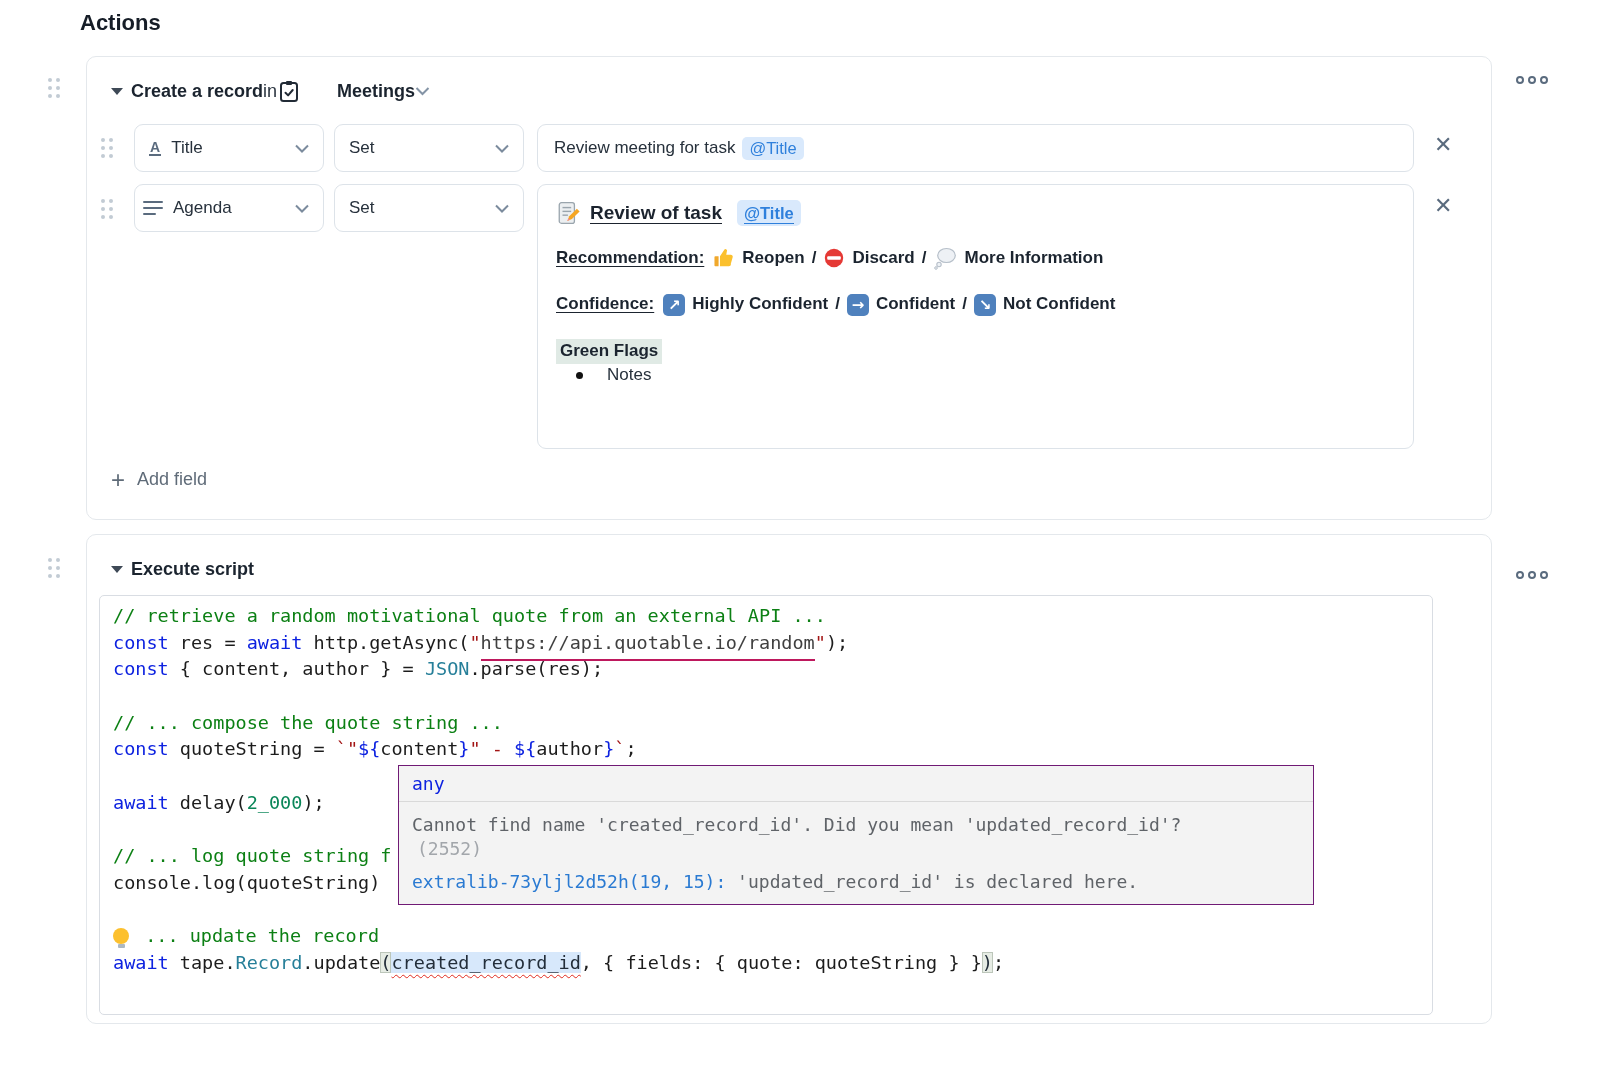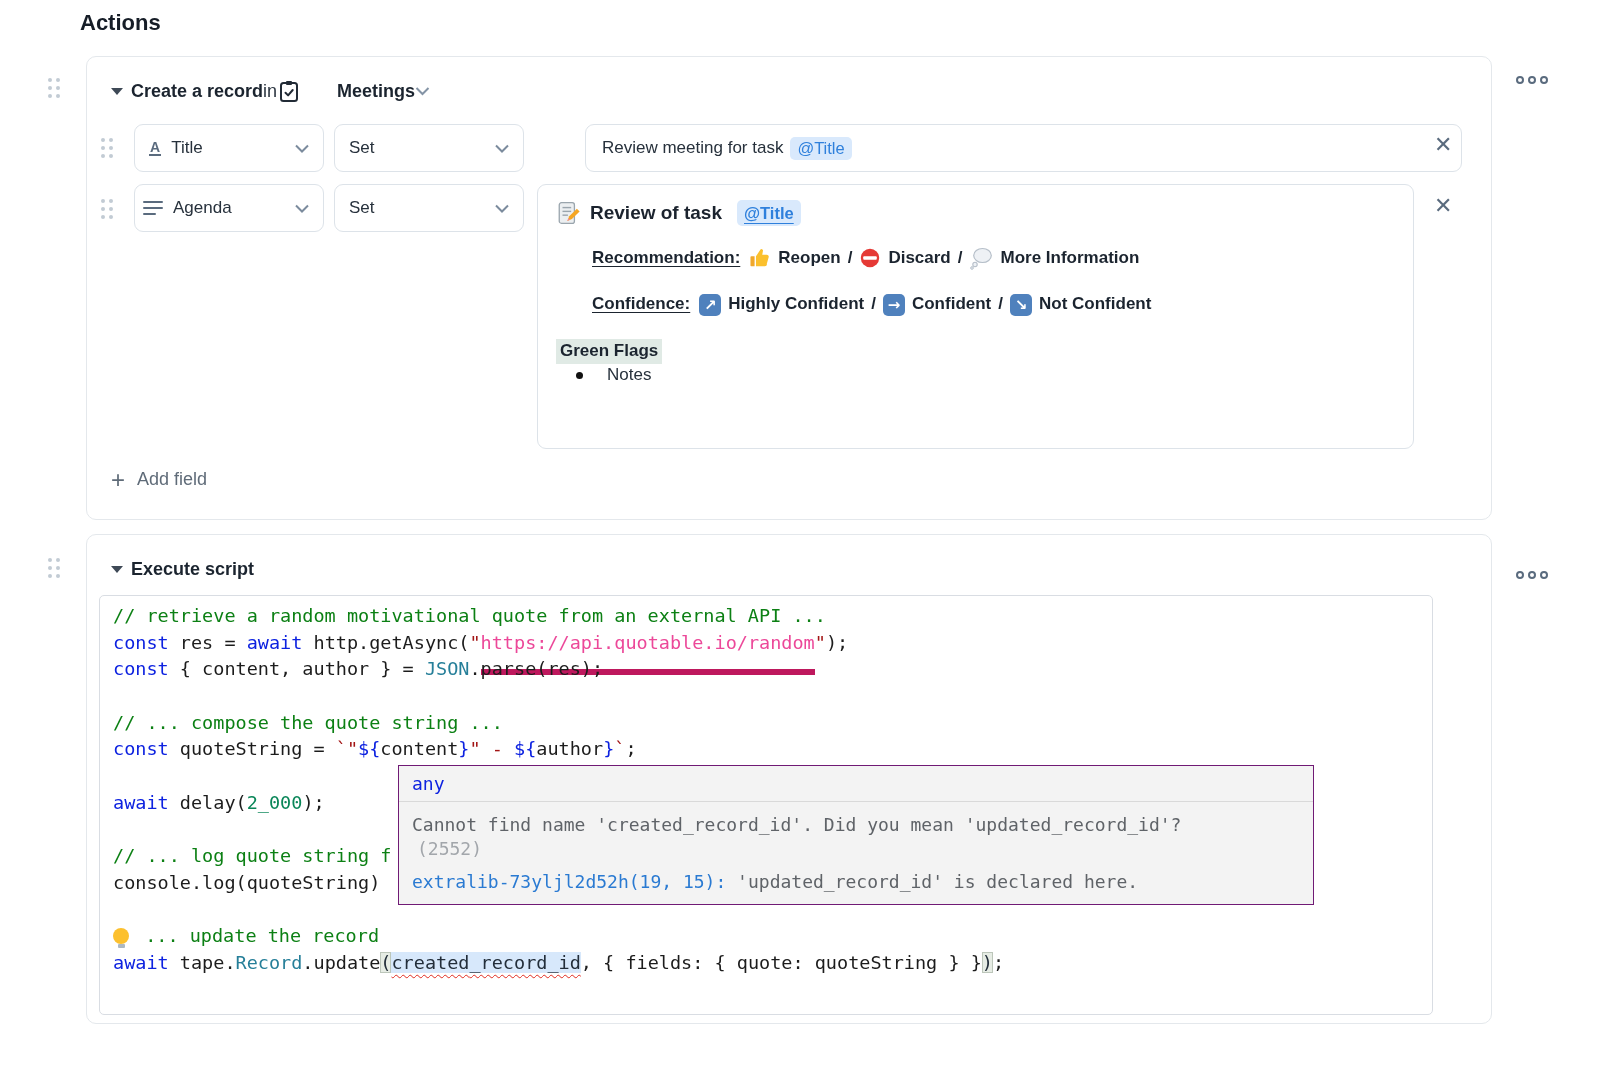--- a/index.html
+++ b/index.html
@@ -46,24 +46,24 @@
   .icon-textarea i:nth-child(2){width:20px;}
   .icon-textarea i:nth-child(3){width:13px;}
 
   .valuebox{padding:0 16px;}
   .token-pill{background:#d9e9fc;color:#2f80dc;border-radius:5px;padding:2px 7px;margin-left:7px;font-size:16.5px;}
 
   .close-x{font-size:22px;color:#5a6b7e;cursor:pointer;line-height:20px;font-weight:normal;}
 
   
   .agenda-box{padding:15px 18px;display:block;font-size:17px;line-height:1.35;}
-  .agenda-h{font-size:19px;font-weight:bold;text-underline-offset:4px;
+  .agenda-h{font-size:19px;font-weight:bold;text-decoration:underline;text-underline-offset:4px;
             color:#1b232e;margin-bottom:20px;display:flex;align-items:center;gap:8px;}
   .agenda-h .tok{text-decoration:underline;}
-  .rich-line{font-weight:bold;color:#1b242f;margin-bottom:23px;display:flex;align-items:center;gap:7px;flex-wrap:wrap;margin-left:36px;}
+  .rich-line{font-weight:bold;color:#1b242f;margin-bottom:23px;display:flex;align-items:center;gap:7px;flex-wrap:wrap;}
   .lbl-u{text-decoration:underline;text-underline-offset:3px;margin-right:2px;}
   .flags{display:inline-block;background:#e0eae5;font-weight:bold;color:#1b242f;padding:1px 4px;}
   .bullet-row{display:flex;align-items:center;gap:24px;margin-left:20px;font-size:17px;color:#27313c;}
   .bullet-dot{width:7px;height:7px;border-radius:50%;background:#111;}
 
   .arrow-badge{display:inline-flex;align-items:center;justify-content:center;width:22px;height:22px;
                border-radius:5px;background:#4f81bd;color:#fff;font-family:"DejaVu Sans",sans-serif;
                font-size:15px;font-weight:bold;}
 
   .addfield{display:flex;align-items:center;gap:12px;color:#5f6b78;font-size:18px;cursor:pointer;}
@@ -72,21 +72,21 @@
   
   #code-box{position:absolute;left:12px;top:60px;width:1334px;height:420px;border:1px solid #d9dde3;
             border-radius:5px;box-sizing:border-box;background:#fff;overflow:hidden;}
   #code-lines{position:absolute;left:13px;top:9px;right:8px;
               font-family:"DejaVu Sans Mono","Liberation Mono",monospace;font-size:18.5px;}
   .code-line{height:26.7px;white-space:pre;}
   .tok-d{color:#1c1c1c;}
   .tok-c{color:#0c8014;}
   .tok-k{color:#0d22e0;}
   .tok-s{color:#a31515;}
-  .tok-u{color:#ec4899;border-bottom:6px solid #be185d;padding-bottom:16px;}
+  .tok-u{color:#404040;border-bottom:2px solid #be185d;padding-bottom:6px;}
   .tok-n{color:#098658;}
   .tok-t{color:#267f99;}
   .tok-b{background:#e6ece4;box-shadow:inset 0 0 0 1px #bcc6ba;}
   .tok-w{background:#d7e8fb;text-decoration:underline;text-decoration-style:wavy;
          text-decoration-color:#e02b20;text-decoration-thickness:1.3px;text-underline-offset:5px;}
   .caret{display:inline-block;width:1.6px;height:21px;background:#111;vertical-align:-4px;margin:0 -0.8px;}
   .icon-bulb{display:inline-block;width:16px;height:16px;border-radius:50%;background:#fcc02e;
              position:relative;vertical-align:-2px;margin-right:5px;}
   .icon-bulb::after{content:"";position:absolute;left:4.5px;bottom:-4px;width:7px;height:4px;
                     background:#adb8c2;border-radius:1px;}
@@ -164,21 +164,21 @@
     </div>
     <div class="pillbox selector" style="left:247px;top:67px;width:190px;">
       <span>Set</span>
       <span class="spacer"></span>
       <span class="chev">
         <svg width="14" height="9" viewBox="0 0 14 9" fill="none" stroke="#7b8b9d" stroke-width="2">
             <path d="M1 1.5 7 7.5 13 1.5"></path>
           </svg>
       </span>
     </div>
-    <div class="pillbox valuebox" style="left:450px;top:67px;width:877px;margin-left:48px;">
+    <div class="pillbox valuebox" style="left:450px;top:67px;width:877px;">
       <span>Review meeting for task</span>
       <span class="token-pill">@Title</span>
     </div>
     <div class="abs close-x" style="left:1347px;top:78px;">✕</div>
 
     <div class="abs drag" style="left:14px;top:142px;">
       <i></i>
         <i></i>
         <i></i>
         <i></i>

